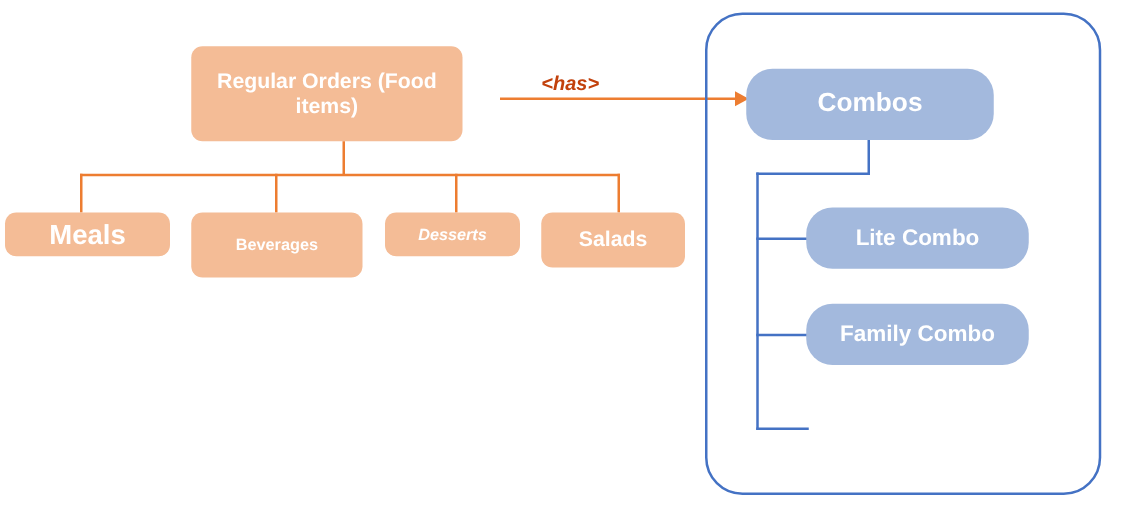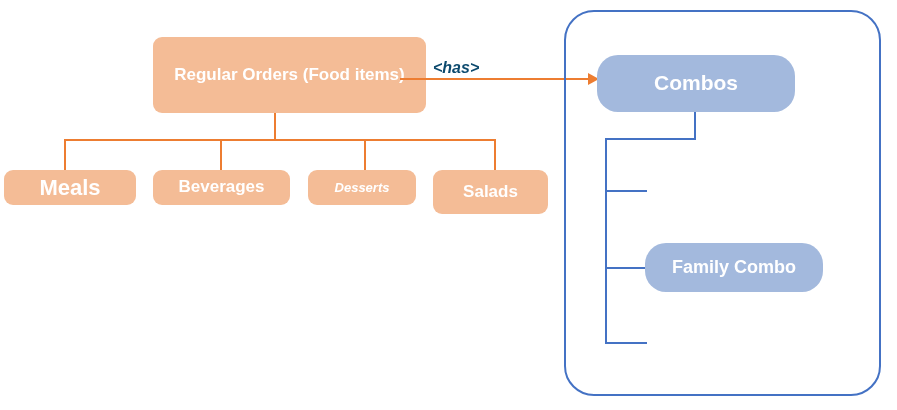--- a/index.html
+++ b/index.html
@@ -46,50 +46,50 @@
     position: absolute;
     border: 2px solid #4472c4;
     border-radius: 30px;
     box-sizing: border-box;
     background: transparent;
   }
   .edge-label {
     position: absolute;
     font-style: italic;
     font-weight: bold;
-    color: #0c4a6e;
+    color: #c2410c;
     white-space: nowrap;
   }
   .arrow-head {
     position: absolute;
     width: 0;
     height: 0;
     border-top: 6px solid transparent;
     border-bottom: 6px solid transparent;
     border-left: 11px solid #ed7d31;
   }
 </style>
 </head>
 <body>
 
 <div id="canvas">
 
-  <div class="node node-orange" style="left:153px; top:37px; width:273px; height:76px; font-size:17px; padding:0 0;">Regular Orders (Food items)</div>
+  <div class="node node-orange" style="left:153px; top:37px; width:217px; height:76px; font-size:17px; padding:0 0;">Regular Orders (Food items)</div>
 
   <div class="connector" style="left:274px; top:113px; width:2px; height:27px;"></div>
 
   <div class="connector" style="left:64px; top:139px; width:432px; height:2px;"></div>
 
   <div class="connector" style="left:64px; top:139px; width:2px; height:31px;"></div>
   <div class="connector" style="left:220px; top:139px; width:2px; height:31px;"></div>
   <div class="connector" style="left:364px; top:139px; width:2px; height:31px;"></div>
   <div class="connector" style="left:494px; top:139px; width:2px; height:31px;"></div>
 
   <div class="node node-orange" style="left:4px; top:170px; width:132px; height:35px; font-size:22px;">Meals</div>
-  <div class="node node-orange" style="left:153px; top:170px; width:137px; height:35px; font-size:17px;">Beverages</div>
+  <div class="node node-orange" style="left:153px; top:170px; width:137px; height:52px; font-size:13px;">Beverages</div>
   <div class="node node-orange" style="left:308px; top:170px; width:108px; height:35px; font-size:13px;font-style:italic;">Desserts</div>
   <div class="node node-orange" style="left:433px; top:170px; width:115px; height:44px; font-size:17px;">Salads</div>
 
   <div class="connector" style="left:400px; top:78px; width:190px; height:2px;"></div>
   <div class="arrow-head" style="left:588px; top:73px;"></div>
   <div class="edge-label" style="left:433px; top:59px; font-size:16px;">&lt;has&gt;</div>
 
   <div class="group-frame" style="left:564px; top:10px; width:317px; height:386px;"></div>
 
   <div class="node node-blue" style="left:597px; top:55px; width:198px; height:57px; font-size:21px;">Combos</div>
@@ -97,15 +97,16 @@
   <div class="connector-blue" style="left:694px; top:112px; width:2px; height:28px;"></div>
 
   <div class="connector-blue" style="left:605px; top:138px; width:91px; height:2px;"></div>
 
   <div class="connector-blue" style="left:605px; top:138px; width:2px; height:206px;"></div>
 
   <div class="connector-blue" style="left:605px; top:190px; width:42px; height:2px;"></div>
   <div class="connector-blue" style="left:605px; top:267px; width:42px; height:2px;"></div>
   <div class="connector-blue" style="left:605px; top:342px; width:42px; height:2px;"></div>
 
+  <div class="node node-blue" style="left:645px; top:166px; width:178px; height:49px; font-size:18px;">Lite Combo</div>
   <div class="node node-blue" style="left:645px; top:243px; width:178px; height:49px; font-size:18px;">Family Combo</div>
 
 </div>
 
 </body></html>

